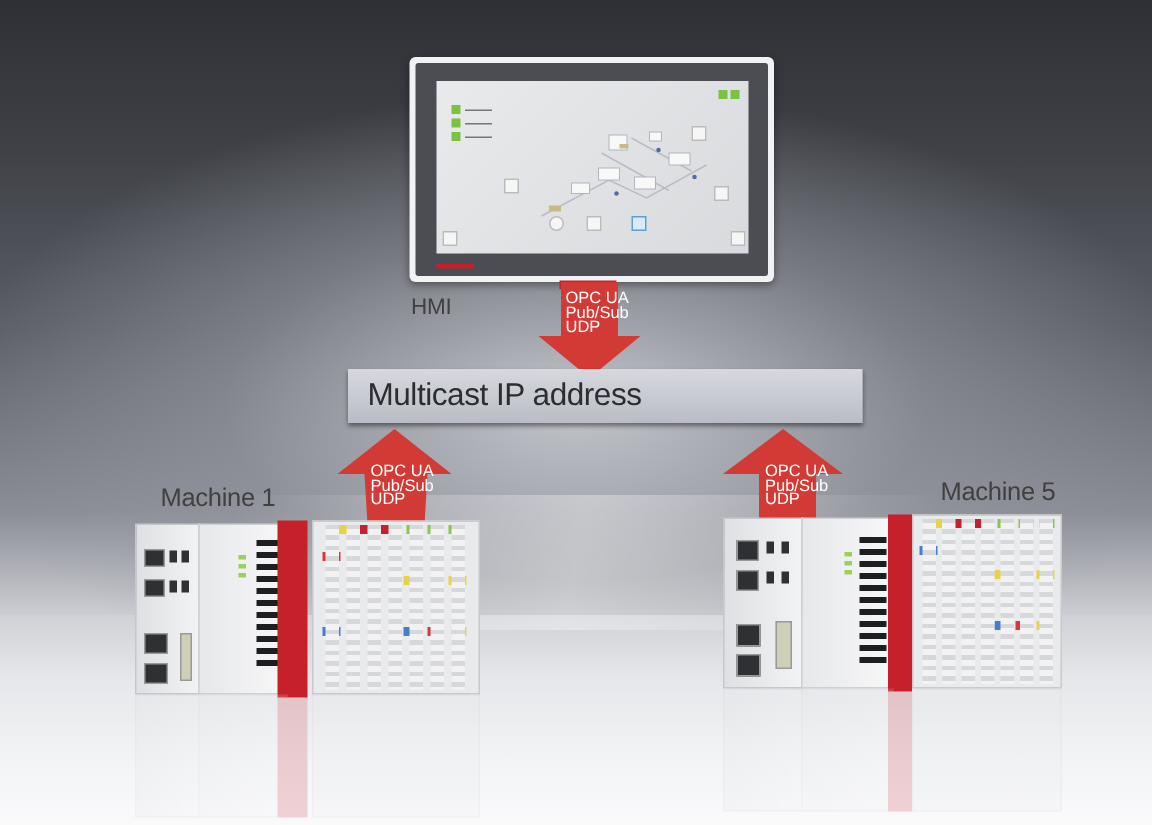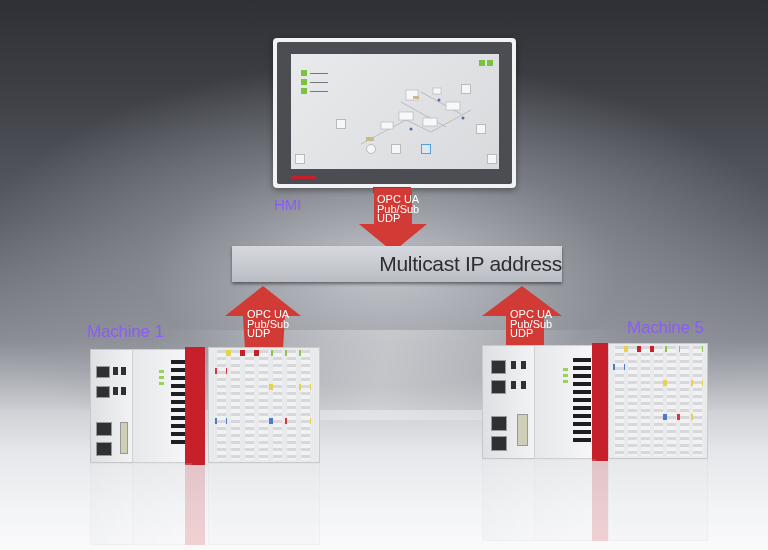--- a/index.html
+++ b/index.html
@@ -27,29 +27,29 @@
   .menu-item{display:flex;align-items:center;margin-bottom:3px;}
   .menu-item .sq{width:6px;height:6px;background:#7cc241;margin-right:3px;}
   .menu-item .ln{width:18px;height:1px;background:#777;}
   .top-right{position:absolute;right:6px;top:6px;display:flex;gap:2px;}
   .top-right .g{width:6px;height:6px;background:#7cc241;}
   .iso{position:absolute;left:60px;top:28px;width:130px;height:70px;}
   .icon-btn{position:absolute;width:8px;height:8px;border:1px solid #bbb;background:#f6f6f7;}
   .icon-btn.blue{border-color:#5aa0d8;background:#dbe9f6;}
 
   
-  .label{position:absolute;color:#8b5cf6;font-size:17px;letter-spacing:-0.2px;}
+  .label{position:absolute;color:#404040;font-size:17px;letter-spacing:-0.2px;}
   .hmi-label{left:274px;top:196px;font-size:15px;}
-  .m1-label{left:87px;top:322px;}
+  .m1-label{left:107px;top:322px;}
   .m2-label{left:627px;top:318px;}
 
   
   .mc-bar{position:absolute;left:232px;top:246px;width:330px;height:36px;
     background:linear-gradient(to bottom,#d6d8de 0%,#c9cbd2 50%,#b9bcc4 100%);
-    box-shadow:0 2px 3px rgba(0,0,0,0.45);display:flex;align-items:center;justify-content:flex-end;}
+    box-shadow:0 2px 3px rgba(0,0,0,0.45);display:flex;align-items:center;justify-content:flex-start;padding-left:13px;}
   .mc-bar span{font-size:21px;color:#2c2d31;letter-spacing:-0.3px;}
 
   
   .arrow{position:absolute;}
   .arrow svg{display:block;}
   .arrow-text{position:absolute;color:#fff;font-size:11px;line-height:9.5px;}
   .a-down{left:357px;top:188px;}
   .a-down .arrow-text{left:20px;top:7px;}
   .a-up1{left:223px;top:286px;}
   .a-up1 .arrow-text{left:24px;top:24px;}

